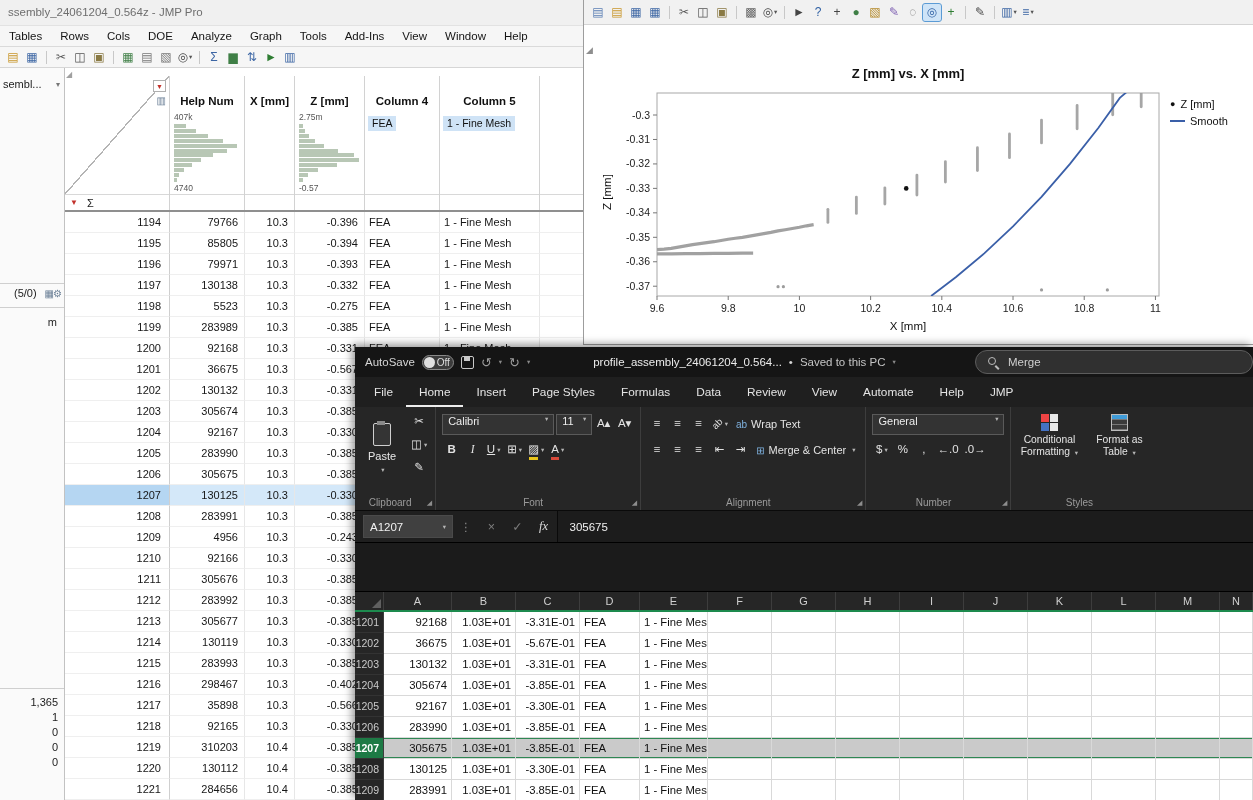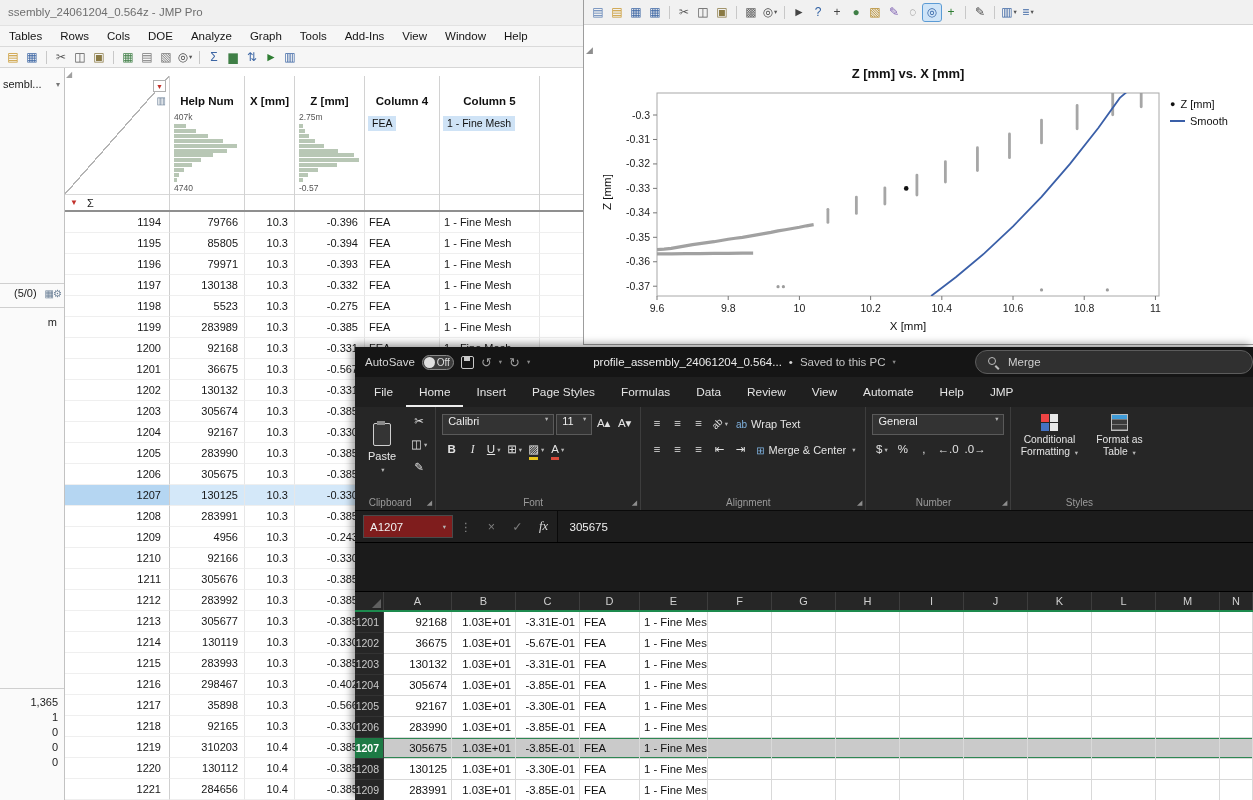--- a/index.html
+++ b/index.html
@@ -116,21 +116,21 @@
 .wrapbtn .wgly{font-size:10px;color:#7fb2e0}
 .bigbtn{width:64px;display:flex;flex-direction:column;align-items:center;gap:3px;text-align:center;color:#e4e4e4;font-size:10.3px;line-height:11.5px;padding-top:3px}
 .cf-ico{width:17px;height:17px;display:grid;grid-template-columns:8px 8px;grid-template-rows:8px 8px;gap:1px}
 .cf-ico i{background:#e44;display:block}
 .cf-ico i:nth-child(2){background:#e8e8e8}
 .cf-ico i:nth-child(3){background:#4472c4}
 .cf-ico i:nth-child(4){background:#e8e8e8}
 .fat-ico{width:17px;height:17px;border:1px solid #bbb;background:repeating-linear-gradient(#3a3a3a 0 4px,#777 4px 5px);position:relative}
 .fat-ico::before{content:"";position:absolute;left:0;top:0;right:0;height:4px;background:#3f9bd8}
 .xl-fbar{height:32px;background:#1f1f1f;border-bottom:1px solid #000;display:flex;align-items:stretch;font-size:11.5px}
-.namebox{width:90px;margin:4px 0 4px 8px;background:#7f1d1d;border:1px solid #4a4a4a;display:flex;align-items:center;justify-content:space-between;padding:0 6px;color:#f0f0f0}
+.namebox{width:90px;margin:4px 0 4px 8px;background:#404040;border:1px solid #4a4a4a;display:flex;align-items:center;justify-content:space-between;padding:0 6px;color:#f0f0f0}
 .vdots{display:flex;align-items:center;padding:0 7px;color:#8a8a8a}
 .fbtn{display:flex;align-items:center;justify-content:center;width:26px;color:#7e7e7e;font-size:12.5px}
 .fbtn.fx{font-style:italic;color:#dcdcdc;font-family:"Liberation Serif",serif}
 .fvalue{flex:1;border-left:1px solid #0a0a0a;background:#1c1c1c;display:flex;align-items:center;padding-left:12px;color:#f0f0f0}
 .xl-gap{height:49px;background:#1b1b1b;border-bottom:1px solid #000}
 .xl-colhead{display:flex;height:20px;background:#262626;border-bottom:2px solid #1d8a4e}
 .corner{width:29px;border-right:1px solid #3d3d3d;position:relative}
 .corner::after{content:"";position:absolute;right:2px;bottom:2px;border-left:9px solid transparent;border-bottom:9px solid #606060}
 .colcell{border-right:1px solid #3d3d3d;text-align:center;font-size:11px;color:#d0d0d0;line-height:18px}
 .xl-row{display:flex;height:21px;background:#fff}

